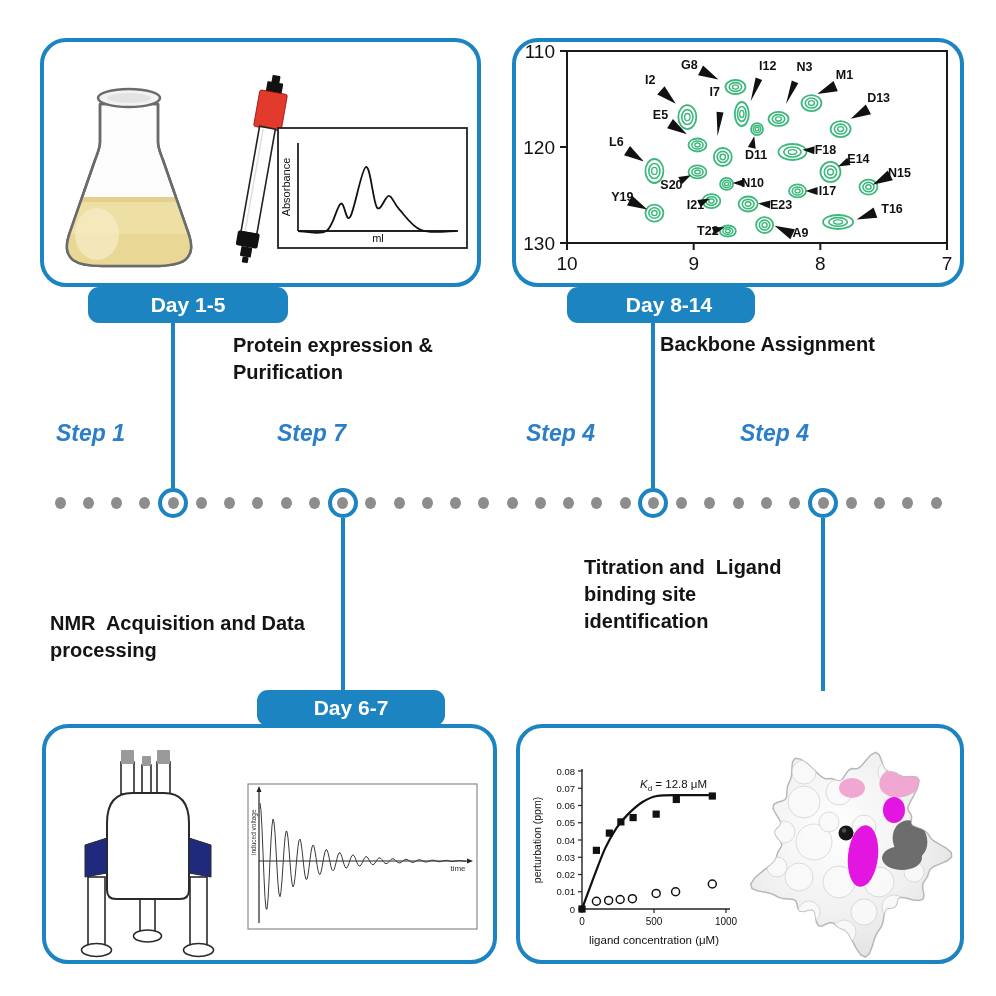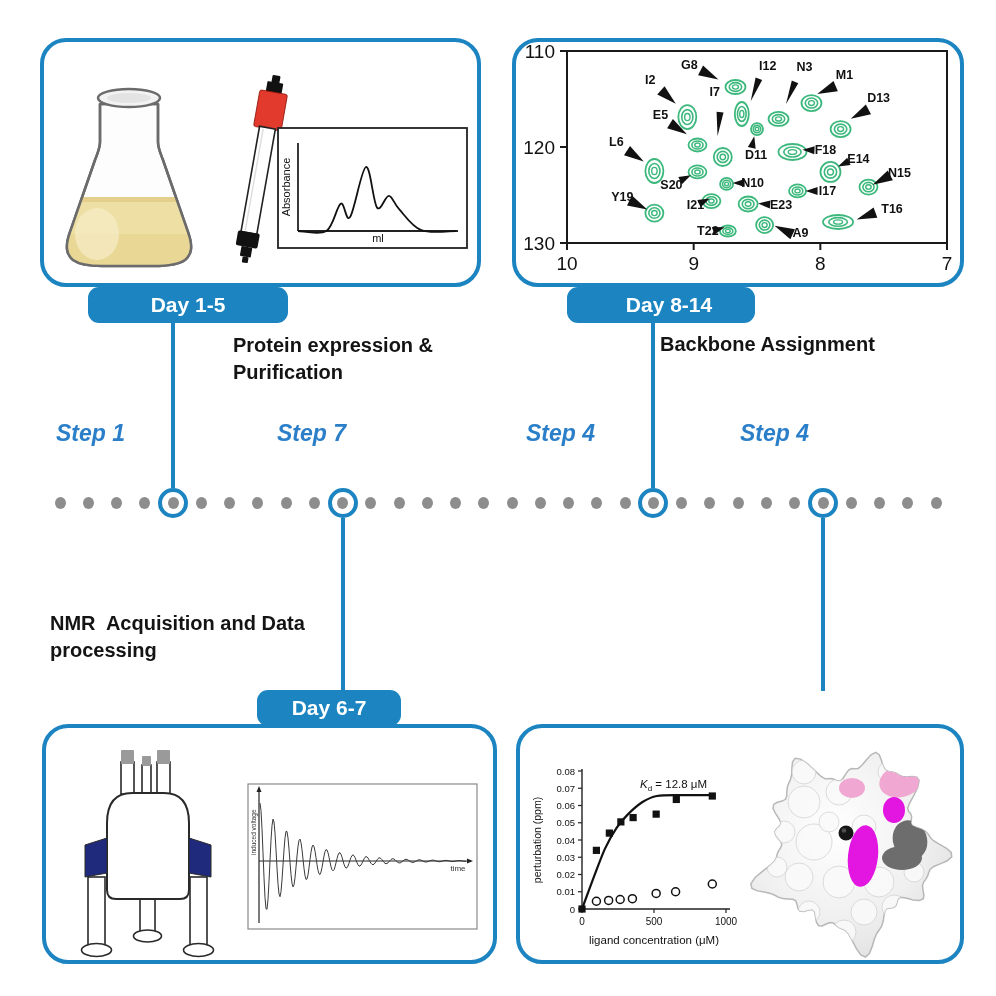--- a/index.html
+++ b/index.html
@@ -12,21 +12,21 @@
          border:4px solid var(--blue);border-radius:26px;}
   #panel-tl{left:40px;top:38px;width:441px;height:249px;}
   #panel-tr{left:512px;top:38px;width:452px;height:249px;}
   #panel-bl{left:42px;top:724px;width:455px;height:240px;}
   #panel-br{left:516px;top:724px;width:448px;height:240px;}
   .tab{position:absolute;height:36px;background:var(--blue);border-radius:11px;
        color:#fff;font-weight:bold;font-size:21px;display:flex;align-items:center;
        justify-content:center;z-index:5;}
   #tab-day1{left:88px;top:287px;width:200px;text-align:center;}
   #tab-day2{left:567px;top:287px;width:172px;padding-left:16px;}
-  #tab-day3{left:257px;top:690px;width:144px;}
+  #tab-day3{left:257px;top:690px;width:188px;}
   #tab-day4{left:736px;top:690px;width:174px;}
   .connector{position:absolute;width:4px;background:var(--blue);z-index:2;}
   #conn1{left:171px;top:321px;height:167px;}
   #conn2{left:341px;top:518px;height:173px;}
   #conn3{left:651px;top:321px;height:167px;}
   #conn4{left:821px;top:518px;height:173px;}
   .dot{position:absolute;width:11px;height:12px;border-radius:50%;background:var(--dot-gray);}
   .ring{position:absolute;width:22px;height:22px;border:4px solid var(--blue);
         border-radius:50%;background:transparent;z-index:3;}
   .step{position:absolute;color:var(--step-blue);font-weight:bold;font-size:23px;font-style:italic;}
@@ -100,20 +100,23 @@
   <div class="step" id="step1">Step 1</div>
   <div class="step" id="step2">Step 7</div>
   <div class="step" id="step3">Step 4</div>
   <div class="step" id="step4">Step 4</div>
 
   <div class="caption" id="cap-protein">Protein expression &amp;
 Purification</div>
   <div class="caption" id="cap-backbone">Backbone Assignment</div>
   <div class="caption" id="cap-nmr">NMR  Acquisition and Data
 processing</div>
+  <div class="caption" id="cap-titration">Titration and  Ligand
+binding site
+identification</div>
 
   <svg class="illus" id="flask-svg" style="left:52px;top:84px" width="152" height="185" viewBox="0 0 152 185">
     <defs>
         <clipPath id="flaskClip">
       <path d="M48,20 L48,58 C48,64 46,68 43,76 L18,148 C13,162 14,170 21,176 C28,181 40,182 50,182 L102,182 C114,182 126,181 133,176 C140,170 141,162 136,148 L111,76 C108,68 106,64 106,58 L106,20 Z"></path>
     </clipPath>
       </defs>
     <path d="M48,20 L48,58 C48,64 46,68 43,76 L18,148 C13,162 14,170 21,176 C28,181 40,182 50,182 L102,182 C114,182 126,181 133,176 C140,170 141,162 136,148 L111,76 C108,68 106,64 106,58 L106,20 Z" fill="#fdfdfd" stroke="#6b6b6b" stroke-width="2.5" stroke-linejoin="round"></path>
     <g clip-path="url(#flaskClip)">
       <rect x="6" y="113" width="142" height="70" fill="#eedfa4"></rect>

